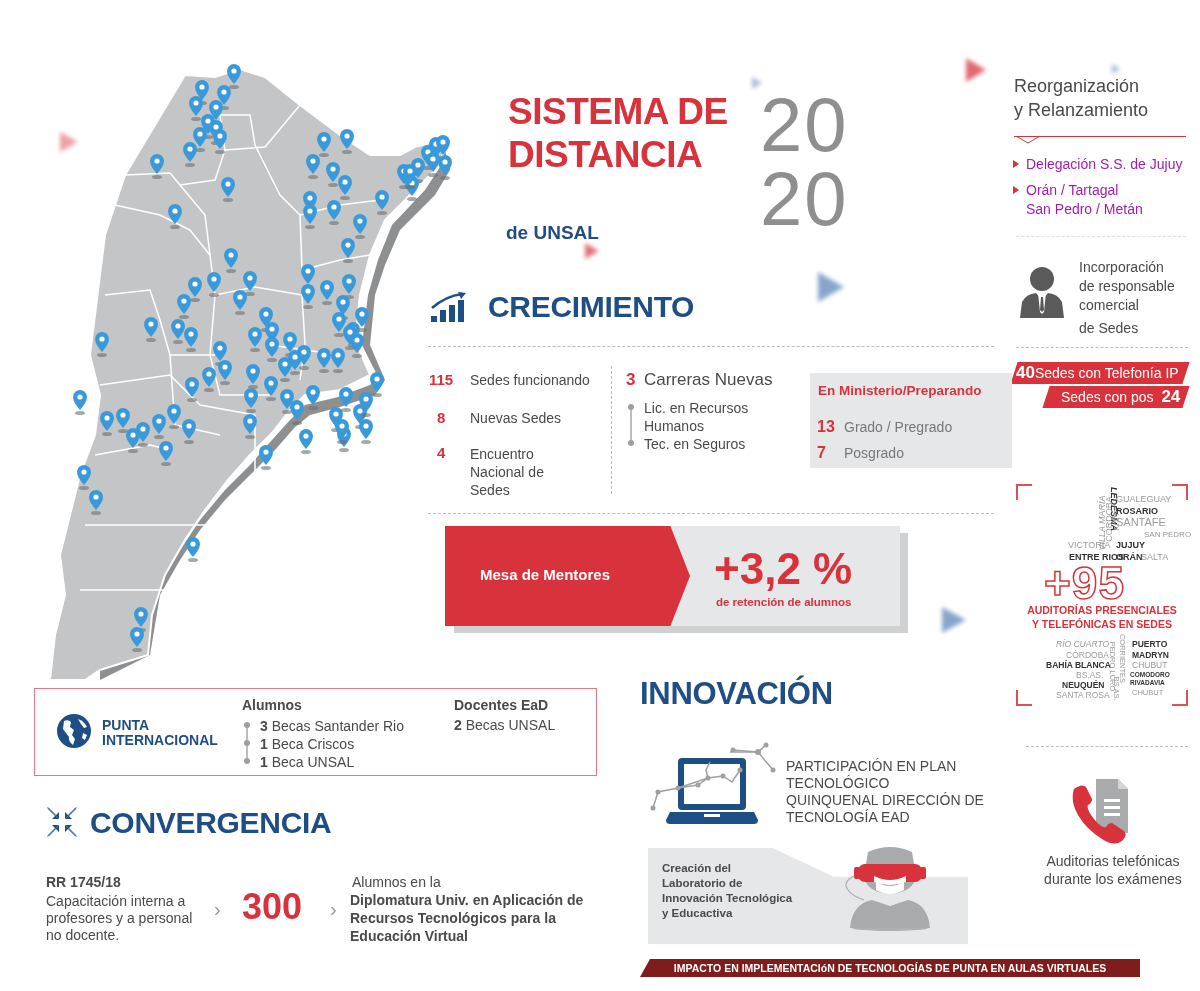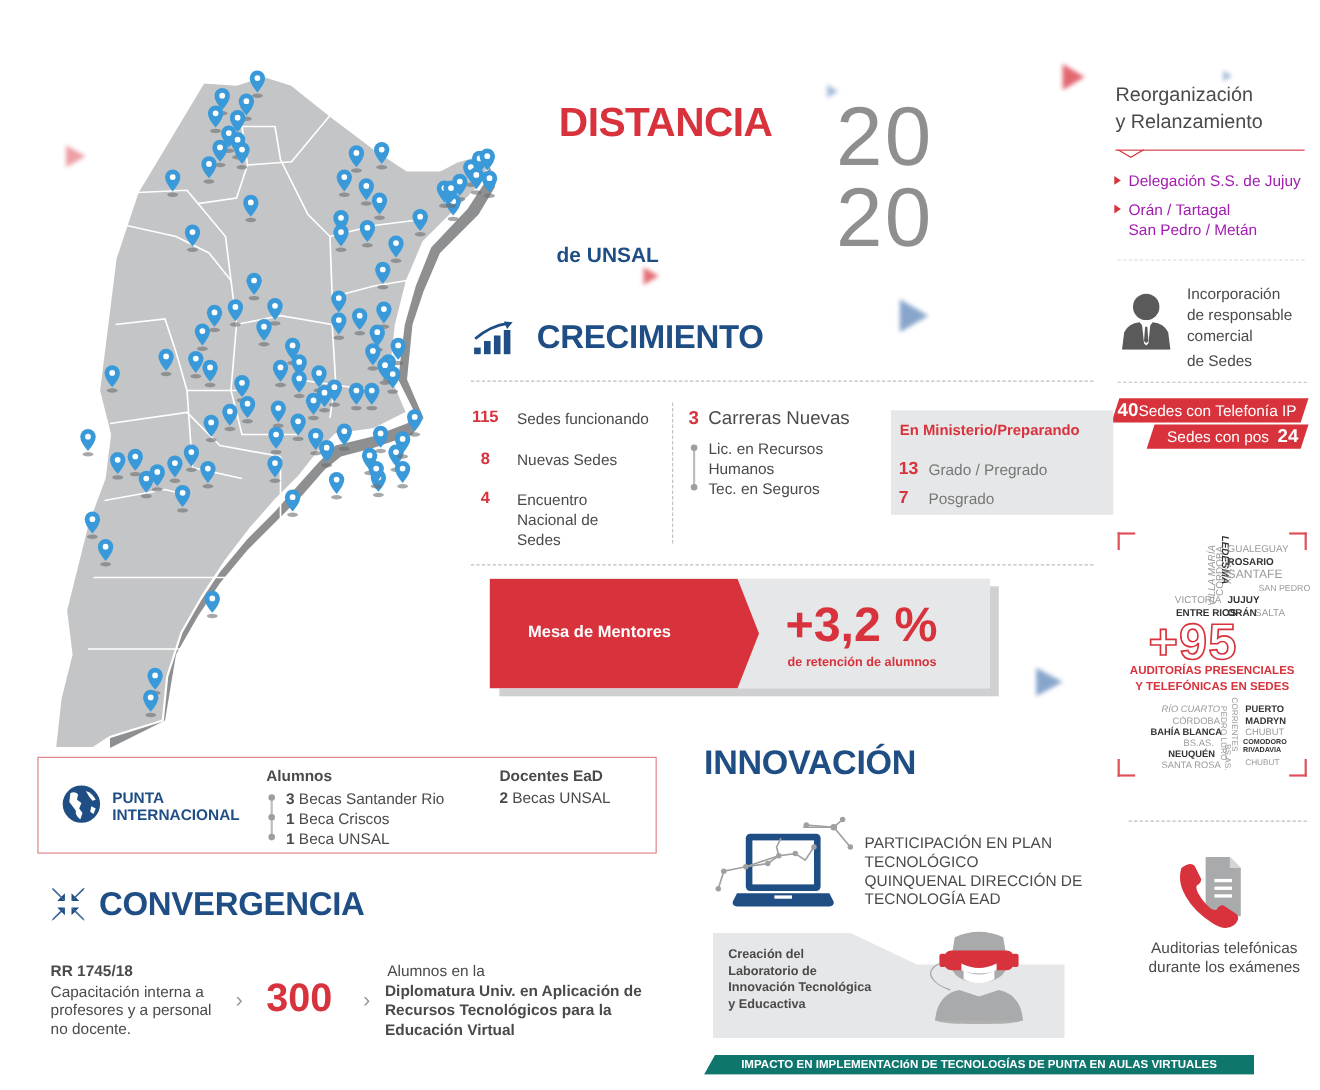--- a/index.html
+++ b/index.html
@@ -58,21 +58,21 @@
   .intl-box { left: 34px; top: 688px; width: 563px; height: 88px; border: 1.5px solid #e07a80; }
   .globe { left: 56px; top: 713px; width: 36px; height: 36px; }
 
   
   .conv-icon { left: 46px; top: 806px; width: 32px; height: 32px; }
 
   
   .laptop { left: 648px; top: 740px; width: 135px; height: 90px; }
   .lab-bg { left: 648px; top: 848px; width: 320px; height: 96px; background: #e6e7e8; clip-path: polygon(0 0, 39% 0, 58% 30%, 100% 30%, 100% 100%, 0 100%); }
   .vr { left: 838px; top: 846px; width: 100px; height: 85px; }
-  .impact { left: 640px; top: 959px; width: 500px; height: 18px; background: #0f766e; color: #fff; font-size: 10.5px; font-weight: 700; line-height: 18px; text-align: center; clip-path: polygon(2% 0, 100% 0, 100% 100%, 0 100%); }
+  .impact { left: 640px; top: 959px; width: 500px; height: 18px; background: #7f1d1d; color: #fff; font-size: 10.5px; font-weight: 700; line-height: 18px; text-align: center; clip-path: polygon(2% 0, 100% 0, 100% 100%, 0 100%); }
 </style>
 </head>
 <body>
 
 <div class="tri" style="left:60px;top:132px;"></div>
 <div class="tri blue-tri" style="left:752px;top:77px;border-top-width:6px;border-bottom-width:6px;border-left-width:10px;"></div>
 <div class="tri" style="left:585px;top:243px;border-top-width:8px;border-bottom-width:8px;border-left-width:14px;opacity:.9;"></div>
 <div class="tri blue-tri" style="left:818px;top:272px;border-top-width:15px;border-bottom-width:15px;border-left-width:26px;opacity:.8;"></div>
 <div class="tri" style="left:966px;top:58px;border-top-width:12px;border-bottom-width:12px;border-left-width:20px;opacity:.95;"></div>
 <div class="tri blue-tri" style="left:1112px;top:64px;border-top-width:5px;border-bottom-width:5px;border-left-width:8px;"></div>
@@ -402,20 +402,21 @@
           <circle cx="97" cy="579" r="2.6" fill="#fff"></circle>
           <ellipse cx="40" cy="358" rx="5" ry="2" fill="#6d6e70" opacity=".6"></ellipse>
           <path d="M40 355 Q33 347 33 342 A7 7 0 1 1 47 342 Q47 347 40 355 Z" fill="#3a9ad9"></path>
           <circle cx="40" cy="342" r="2.6" fill="#fff"></circle>
         </g>
     </g>
   </svg>
 </div>
 
 <div class="abs title-main">
+  <div>SISTEMA DE</div>
   <div>DISTANCIA</div>
 </div>
 <div class="abs title-sub">de UNSAL</div>
 <div class="abs year">
   <div>20</div>
   <div>20</div>
 </div>
 
 <div class="abs reorg-title">
   <div>Reorganización</div>

